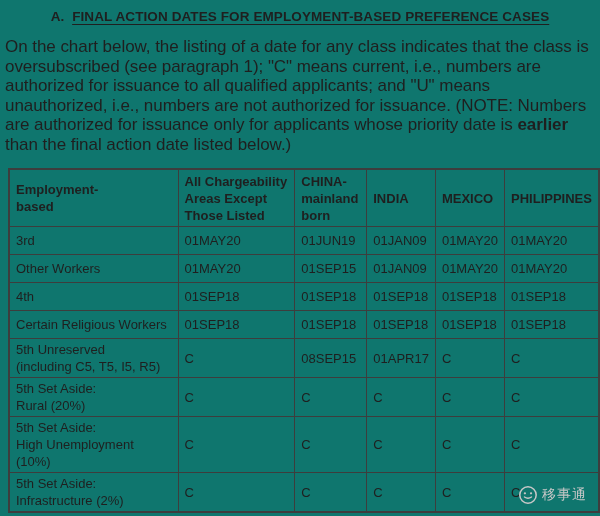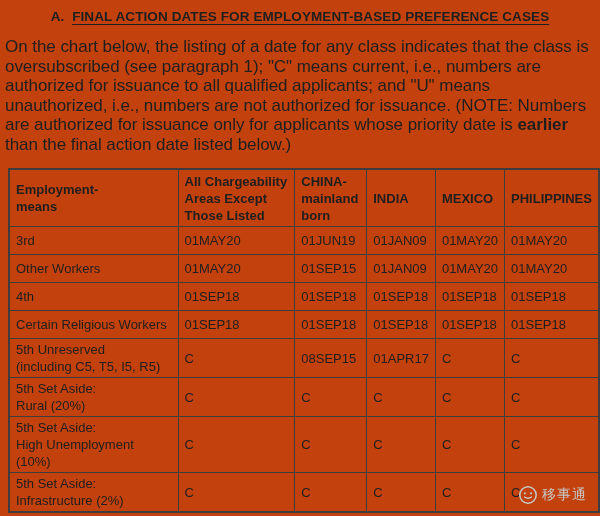--- a/index.html
+++ b/index.html
@@ -4,21 +4,21 @@
 <style>
   html, body {
     margin: 0;
     padding: 0;
     background: #ffffff;
   }
   .page {
     position: relative;
     width: 600px;
     height: 516px;
-    background: #c2410c;
+    background: #0f766e;
     font-family: "Liberation Sans", "DejaVu Sans", sans-serif;
     color: #1f1f1f;
     overflow: hidden;
   }
   .title {
     margin-top: 9px;
     text-align: center;
     font-size: 13.5px;
     font-weight: bold;
     letter-spacing: 0.1px;
@@ -91,21 +91,21 @@
       <col style="width:170px">
         <col style="width:117px">
         <col style="width:72px">
       <col style="width:68px">
         <col style="width:68px">
         <col style="width:89px">
     </colgroup>
     <thead>
       <tr>
         <th>Employment-
-means</th>
+based</th>
         <th>All Chargeability
 Areas Except
 Those Listed</th>
         <th>CHINA-
 mainland
 born</th>
         <th>INDIA</th>
         <th>MEXICO</th>
         <th>PHILIPPINES</th>
       </tr>

